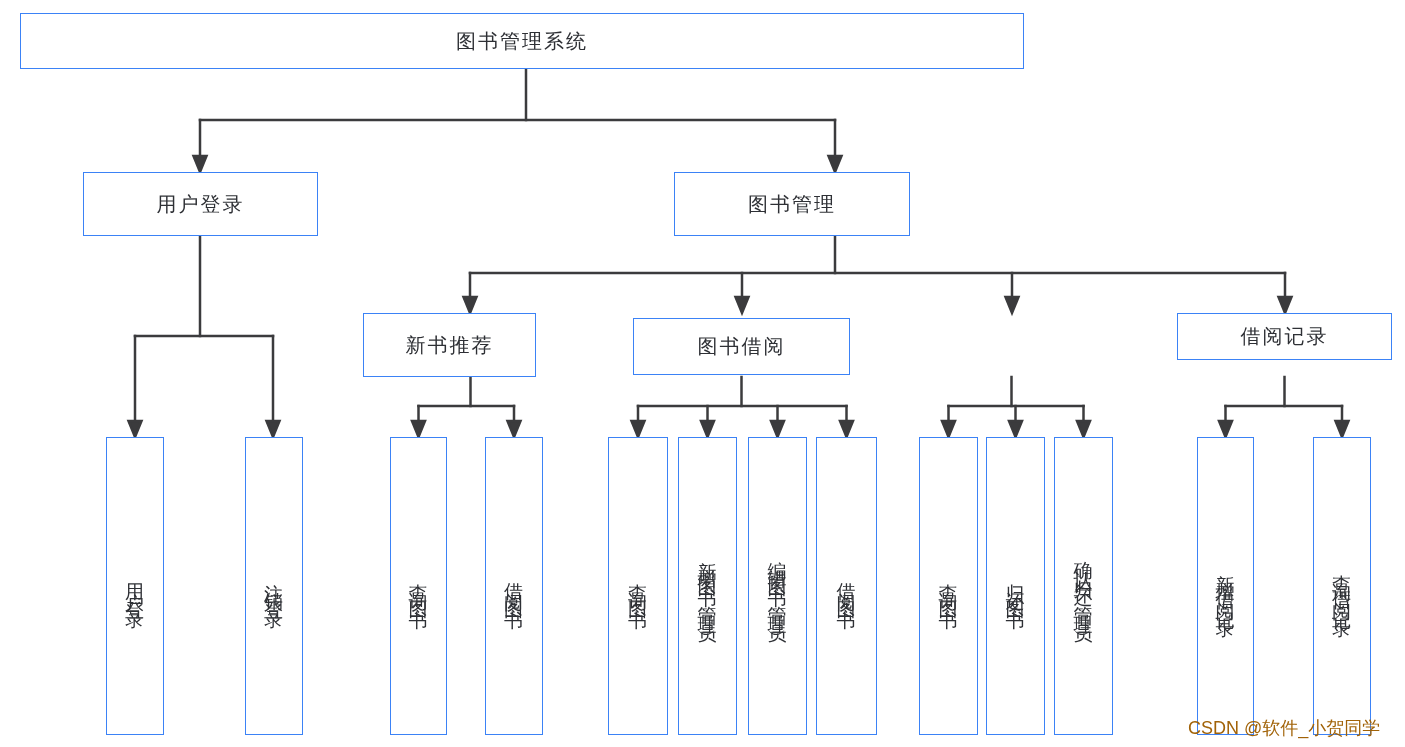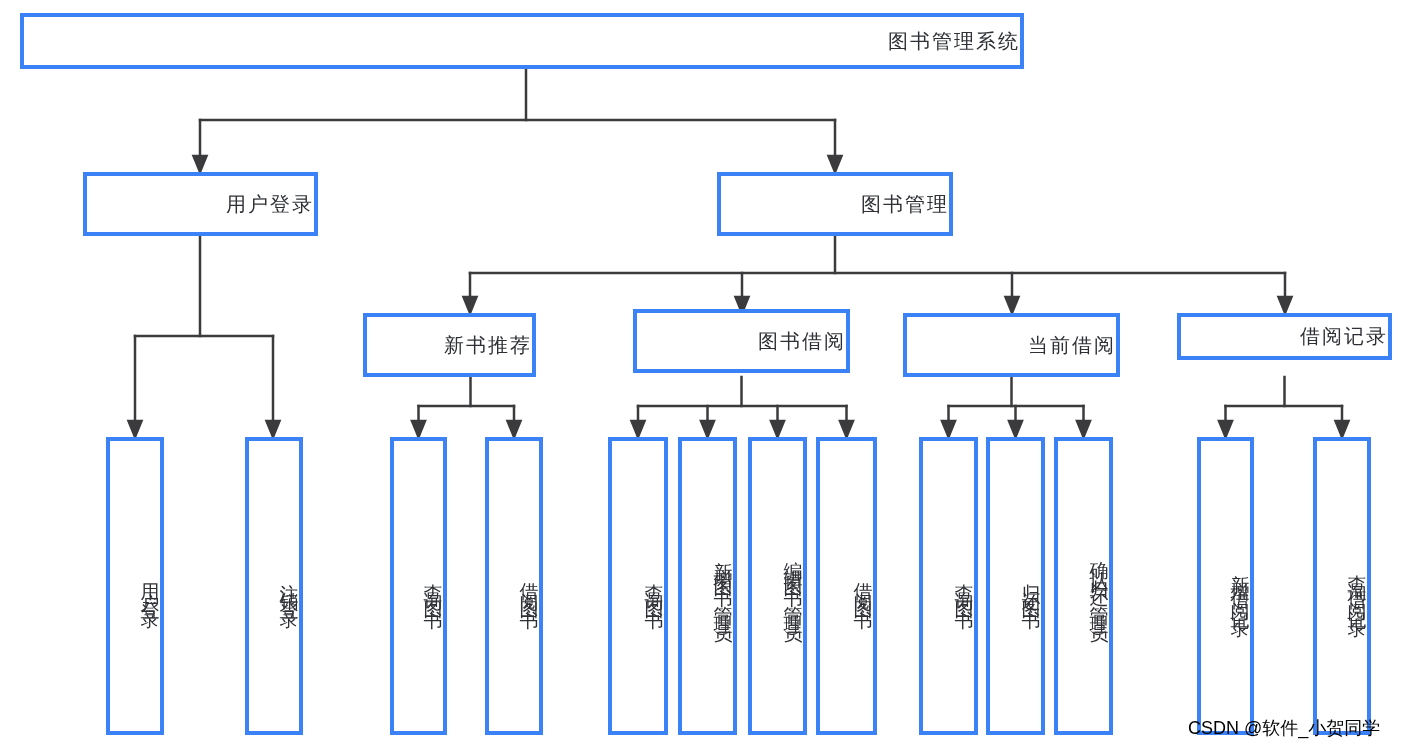--- a/index.html
+++ b/index.html
@@ -19,25 +19,25 @@
     position: absolute;
     left: 0;
     top: 0;
     width: 1405px;
     height: 747px;
     pointer-events: none;
   }
   .box {
     position: absolute;
     box-sizing: border-box;
-    border: 4px solid #3b82f6;
+    border: 1px solid #3b82f6;
     background: #ffffff;
     display: flex;
     align-items: center;
-    justify-content: flex-end;
+    justify-content: center;
     color: #2e3035;
     z-index: 2;
   }
   .hbox span {
     font-size: 20px;
     letter-spacing: 2px;
     white-space: nowrap;
   }
   .vbox span {
     writing-mode: vertical-rl;
@@ -46,21 +46,21 @@
     letter-spacing: 9px;
     line-height: 1;
     white-space: nowrap;
   }
   .watermark {
     position: absolute;
     left: 1188px;
     top: 716px;
     width: 212px;
     font-size: 18px;
-    color: #000000;
+    color: #a16207;
     white-space: nowrap;
     z-index: 5;
   }
 </style>
 </head>
 <body>
 
 <div class="stage">
 
   <svg class="wires" width="1405" height="747" viewBox="0 0 1405 747" stroke="#3b3b3d" stroke-width="2.5" fill="#3b3b3d" stroke-linecap="square">
@@ -139,32 +139,29 @@
     </g>
   </svg>
 
   <div class="box hbox" style="left:20px; top:13px; width:1004px; height:56px;">
     <span>图书管理系统</span>
   </div>
 
   <div class="box hbox" style="left:83px; top:172px; width:235px; height:64px;">
     <span>用户登录</span>
   </div>
-  <div class="box hbox" style="left:717px; top:172px; width:236px; height:64px;">
+  <div class="box hbox" style="left:674px; top:172px; width:236px; height:64px;">
     <span>图书管理</span>
   </div>
 
   <div class="box hbox" style="left:363px; top:313px; width:173px; height:64px;">
     <span>新书推荐</span>
   </div>
-  <div class="box hbox" style="left:633px; top:309px; width:217px; height:64px;">
+  <div class="box hbox" style="left:633px; top:318px; width:217px; height:57px;">
     <span>图书借阅</span>
-  </div>
-  <div class="box hbox" style="left:903px; top:313px; width:217px; height:64px;">
-    <span>当前借阅</span>
   </div>
   <div class="box hbox" style="left:1177px; top:313px; width:215px; height:47px;">
     <span>借阅记录</span>
   </div>
 
   <div class="box vbox" style="left:106px; top:437px; width:58px; height:298px;">
     <span>用户登录</span>
   </div>
   <div class="box vbox" style="left:245px; top:437px; width:58px; height:298px;">
     <span>注销登录</span>

